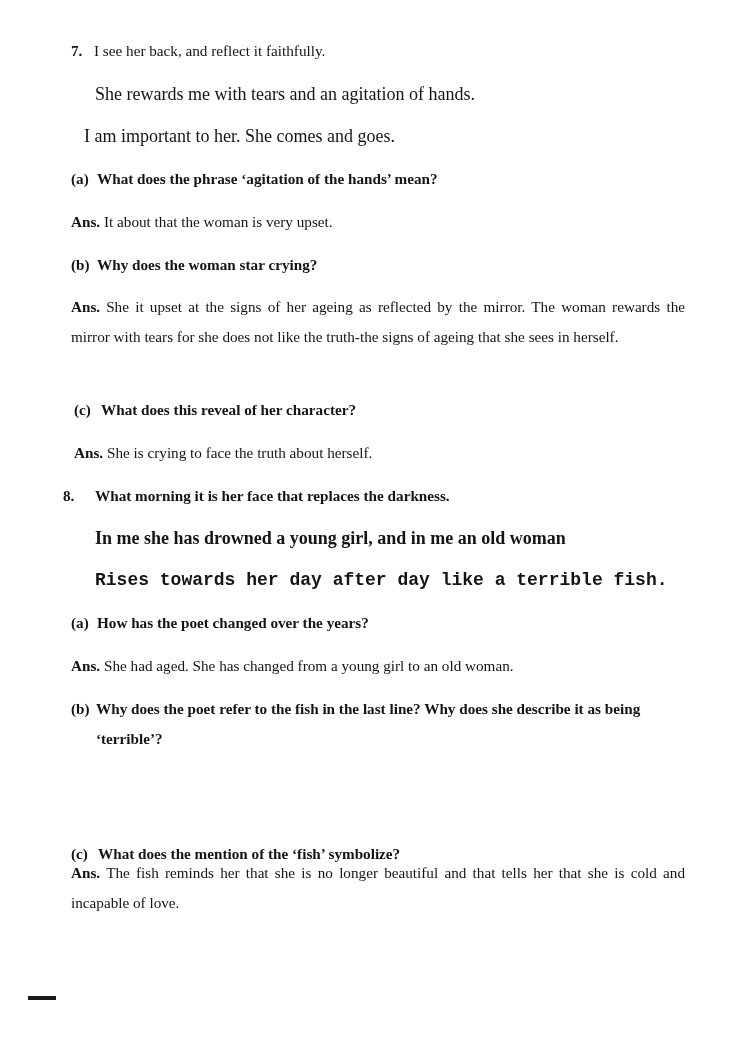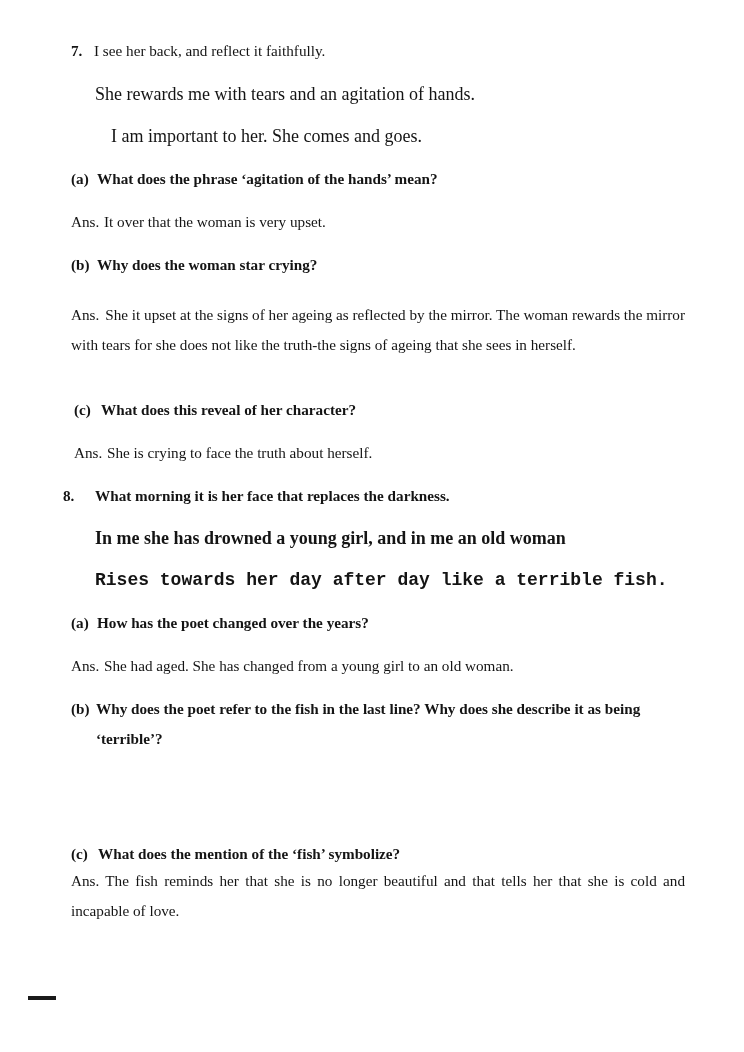--- a/index.html
+++ b/index.html
@@ -32,21 +32,20 @@
   .blk {
     position: absolute;
     font-size: 18px;
     line-height: 30px;
     color: #141414;
     white-space: normal;
   }
   .just {
     text-align: justify;
     text-justify: inter-word;
-    margin-top: 8px;
   }
   .bold { font-weight: bold; }
 
   
   .item {
     position: absolute;
     font-size: 15.2px;
     line-height: 30px;
     color: #141414;
   }
@@ -54,51 +53,51 @@
     position: absolute;
     left: 0;
     top: 0;
     font-weight: bold;
     white-space: pre;
   }
   .item .bd {
     display: block;
   }
 
-  .ansrow .mk { font-weight: normal; }
+  .ansrow .mk { font-weight: bold; }
 
   
   .bottom-rule {
     position: absolute;
     background: #1a1a1a;
   }
 </style>
 </head>
 <body>
 
 <div id="page" style="background: rgb(255, 255, 255); color: rgb(20, 20, 20);">
   <div class="sheet">
 
     <div class="item" style="left:71px; top:36px; width:600px; padding-left:23px;">
       <span class="mk">7.</span>
       <span class="bd">I see her back, and reflect it faithfully.</span>
     </div>
 
     <div class="blk" style="left:95px; top:79px; width:580px;">She rewards me with tears and an agitation of hands.</div>
 
-    <div class="blk" style="left:111px; top:121px; width:580px;">I am important to her. She comes and goes.</div>
+    <div class="blk" style="left:84px; top:121px; width:580px;">I am important to her. She comes and goes.</div>
 
     <div class="item bold" style="left:71px; top:164px; width:610px; padding-left:26px;">
       <span class="mk">(a)</span>
       <span class="bd">What does the phrase ‘agitation of the hands’ mean?</span>
     </div>
 
     <div class="item ansrow" style="left:71px; top:207px; width:610px; padding-left:33px;">
       <span class="mk">Ans.</span>
-      <span class="bd">It over that the woman is very upset.</span>
+      <span class="bd">It about that the woman is very upset.</span>
     </div>
 
     <div class="item bold" style="left:71px; top:250px; width:610px; padding-left:26px;">
       <span class="mk">(b)</span>
       <span class="bd">Why does the woman star crying?</span>
     </div>
 
     <div class="item ansrow just" style="left:71px; top:292px; width:614px; padding-left:0;">
       <span class="mk" style="position:static; padding-right:6px;">Ans.</span><span>She it upset at the signs of her ageing as reflected by the mirror. The woman rewards the mirror with tears for she does not like the truth-the signs of ageing that she sees in herself.</span>
     </div>

